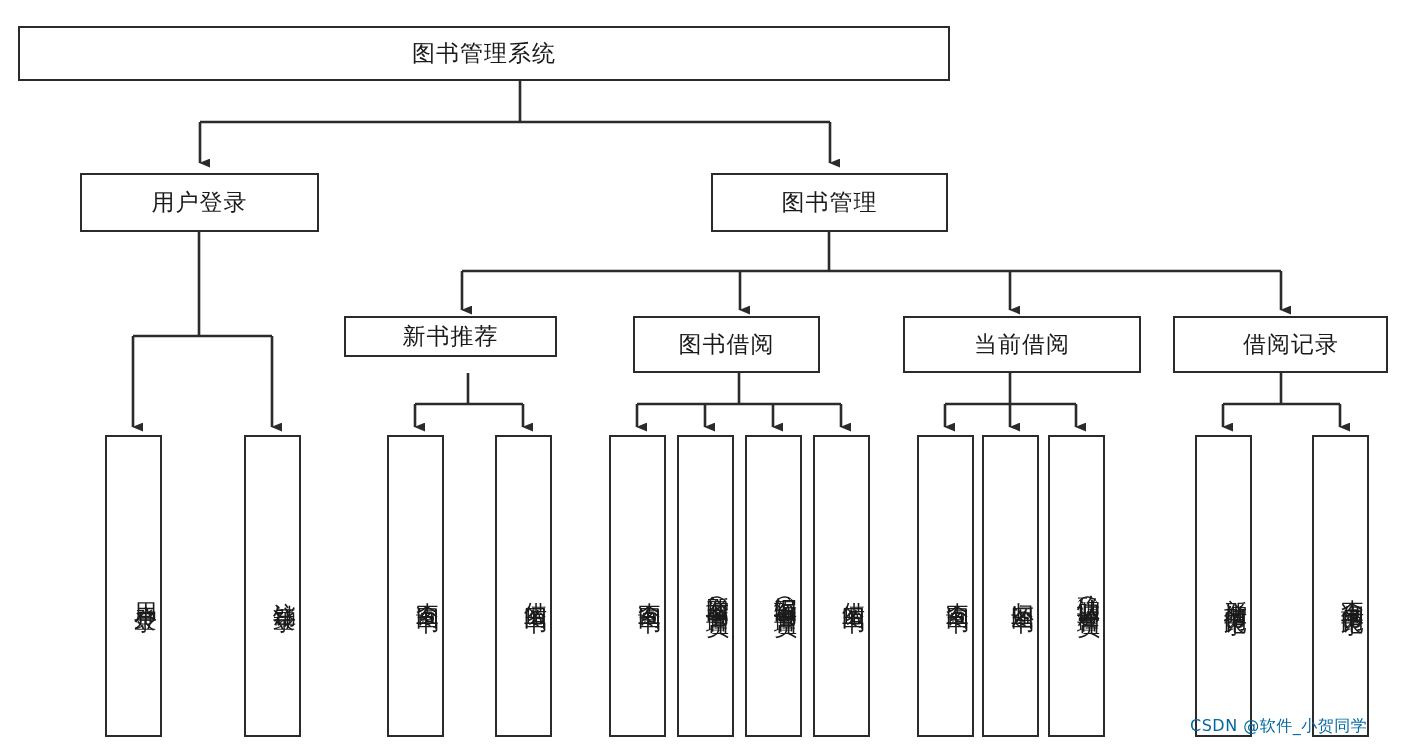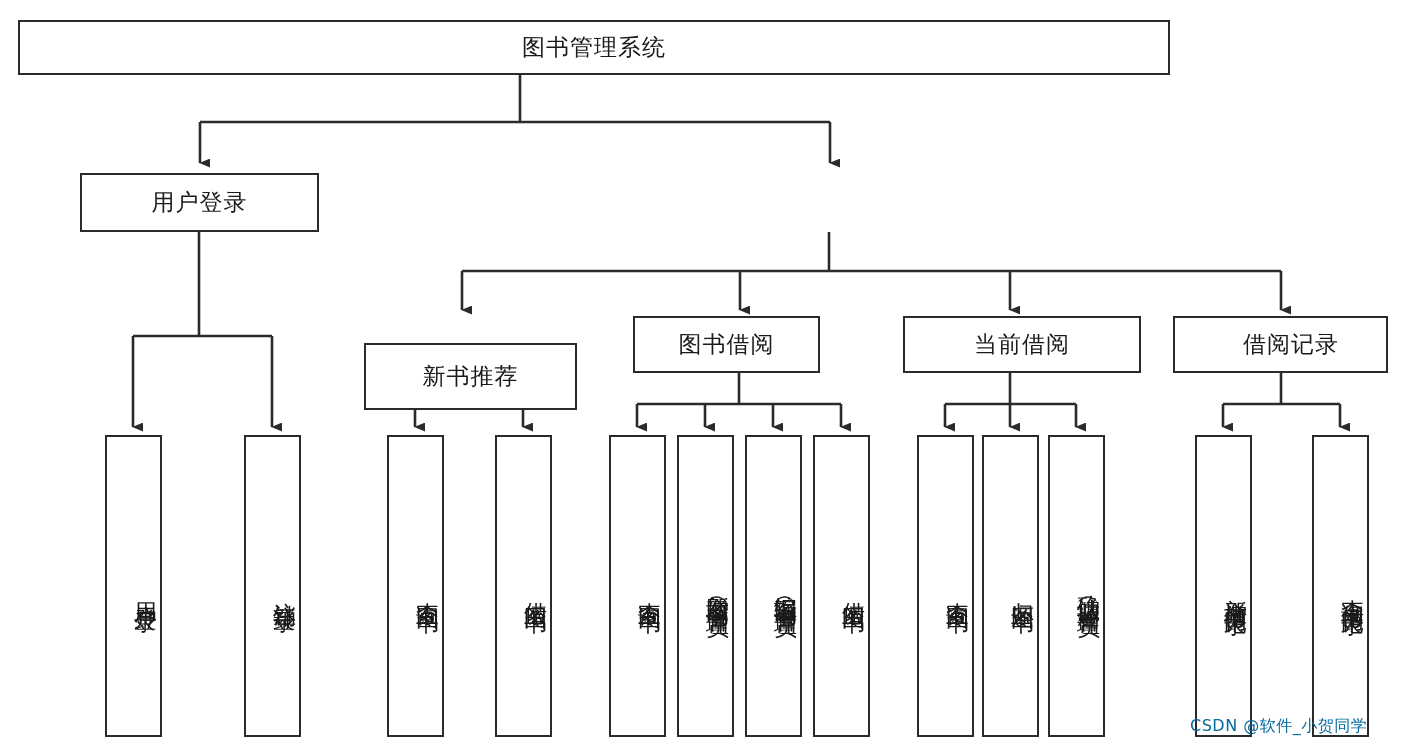--- a/index.html
+++ b/index.html
@@ -125,29 +125,32 @@
     </g>
 
     <g stroke="#2b2b2b" stroke-width="2.6" fill="none">
       <path d="M1281,373 L1281,404"></path>
       <path d="M1223,404 L1340,404"></path>
       <path d="M1223,404 L1223,427" marker-end="url(#arrow)"></path>
       <path d="M1340,404 L1340,427" marker-end="url(#arrow)"></path>
     </g>
   </svg>
 
-  <div class="node horiz" style="left:18px; top:20px; width:1152px; height:55px;">
+  <div class="node horiz" style="left:18px; top:26px; width:932px; height:55px;">
     <span>图书管理系统</span>
   </div>
 
   <div class="node horiz" style="left:80px; top:173px; width:239px; height:59px;">
     <span>用户登录</span>
   </div>
-
-  <div class="node horiz" style="left:364px; top:316px; width:213px; height:67px;margin-top:27px;">
+  <div class="node horiz" style="left:711px; top:173px; width:237px; height:59px;">
+    <span>图书管理</span>
+  </div>
+
+  <div class="node horiz" style="left:344px; top:316px; width:213px; height:41px;">
     <span>新书推荐</span>
   </div>
   <div class="node horiz" style="left:633px; top:316px; width:187px; height:57px;">
     <span>图书借阅</span>
   </div>
   <div class="node horiz" style="left:903px; top:316px; width:238px; height:57px;">
     <span>当前借阅</span>
   </div>
   <div class="node horiz" style="left:1173px; top:316px; width:215px; height:57px;padding-left:21px;">
     <span>借阅记录</span>

